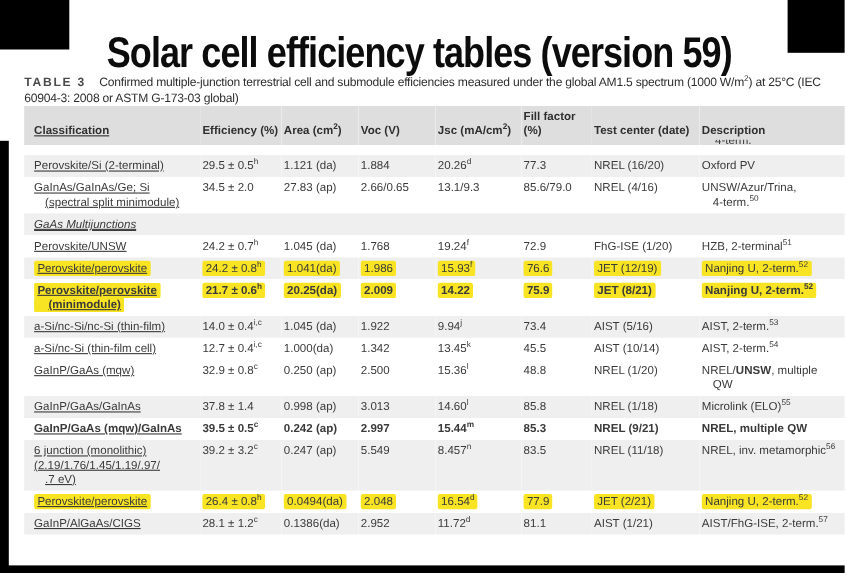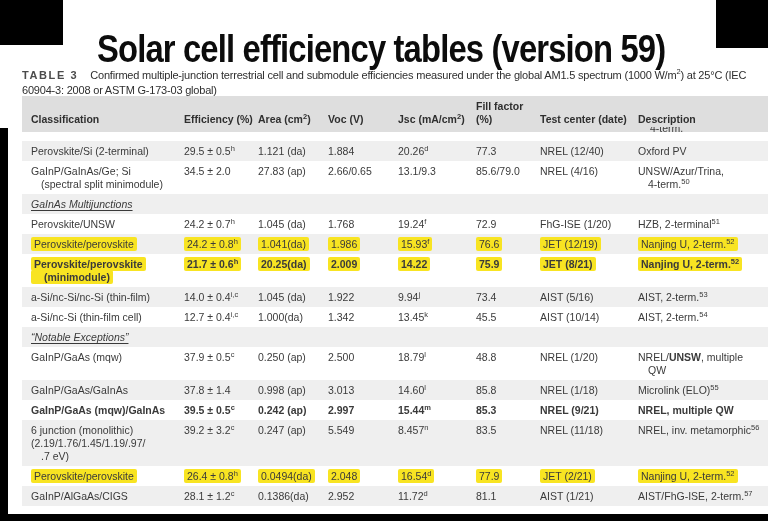--- a/index.html
+++ b/index.html
@@ -35,21 +35,21 @@
 
   #tablewrap{position:absolute;left:22px;top:96px;}
   table{border-collapse:collapse;table-layout:fixed;width:746px;
         font-size:10.5px;line-height:13px;color:var(--text);}
   th,td{padding:4px 4px 3px 2px;vertical-align:top;text-align:left;overflow:hidden;}
   th{vertical-align:bottom;font-weight:bold;white-space:nowrap;color:#2f2f2f;padding-bottom:6px;}
   th[data-col="fill_factor"]{white-space:normal;}
   thead tr{background:var(--header-bg);height:32px;}
   tbody tr{height:16px;}
   tr.stripe{background:var(--stripe-bg);}
-  th:first-child,td:first-child{padding-left:9px;}
+  th:first-child,td:first-child{padding-left:9px;text-decoration:underline;}
   tr.gap{height:9px;background:#ffffff;}
   tr.gap td{height:9px;padding:0;}
   tr.bold{font-weight:bold;}
   tr.section span{font-style:italic;text-decoration:underline;text-underline-offset:2px;}
   sup{font-size:7.5px;line-height:0;}
   .ind{padding-left:10px;margin-top:15px;}
   .b{font-weight:bold;margin-top:32px;}
   .hl{background:var(--hl);border-radius:2px;padding:1px 3px;
       -webkit-box-decoration-break:clone;box-decoration-break:clone;}
   #artifact{position:absolute;left:650px;top:127px;height:9px;width:70px;
@@ -96,35 +96,35 @@
         <tr class="gap">
           <td colspan="8"></td>
         </tr>
         <tr class="stripe">
           <td><span>Perovskite/Si (2-terminal)</span></td>
           <td><span>29.5 ± 0.5</span><sup>h</sup></td>
           <td><span>1.121 (da)</span></td>
           <td><span>1.884</span></td>
           <td><span>20.26</span><sup>d</sup></td>
           <td><span>77.3</span></td>
-          <td><span>NREL (12/40)</span></td>
+          <td><span>NREL (16/20)</span></td>
           <td><span>Oxford PV</span></td>
         </tr>
         <tr class="">
-          <td><span>GaInP/GaInAs/Ge; Si</span><br><span class="ind">(spectral split minimodule)</span></td>
+          <td><span>GaInAs/GaInAs/Ge; Si</span><br><span class="ind">(spectral split minimodule)</span></td>
           <td><span>34.5 ± 2.0</span></td>
           <td><span>27.83 (ap)</span></td>
           <td><span>2.66/0.65</span></td>
           <td><span>13.1/9.3</span></td>
           <td><span>85.6/79.0</span></td>
           <td><span>NREL (4/16)</span></td>
           <td><span>UNSW/Azur/Trina,</span><br><span class="ind">4-term.</span><sup>50</sup></td>
         </tr>
         <tr class="stripe section">
-          <td colspan="8"><span>GaInAs Multijunctions</span></td>
+          <td colspan="8"><span>GaAs Multijunctions</span></td>
         </tr>
         <tr class="">
           <td><span>Perovskite/UNSW</span></td>
           <td><span>24.2 ± 0.7</span><sup>h</sup></td>
           <td><span>1.045 (da)</span></td>
           <td><span>1.768</span></td>
           <td><span>19.24</span><sup>f</sup></td>
           <td><span>72.9</span></td>
           <td><span>FhG-ISE (1/20)</span></td>
           <td><span>HZB, 2-terminal</span><sup>51</sup></td>
@@ -162,29 +162,26 @@
         <tr class="">
           <td><span>a-Si/nc-Si (thin-film cell)</span></td>
           <td><span>12.7 ± 0.4</span><sup>i,c</sup></td>
           <td><span>1.000(da)</span></td>
           <td><span>1.342</span></td>
           <td><span>13.45</span><sup>k</sup></td>
           <td><span>45.5</span></td>
           <td><span>AIST (10/14)</span></td>
           <td><span>AIST, 2-term.</span><sup>54</sup></td>
         </tr>
-        <tr class="stripe section">
-          <td colspan="8"><span>“Notable Exceptions”</span></td>
-        </tr>
         <tr class="">
           <td><span>GaInP/GaAs (mqw)</span></td>
-          <td><span>37.9 ± 0.5</span><sup>c</sup></td>
+          <td><span>32.9 ± 0.8</span><sup>c</sup></td>
           <td><span>0.250 (ap)</span></td>
           <td><span>2.500</span></td>
-          <td><span>18.79</span><sup>l</sup></td>
+          <td><span>15.36</span><sup>l</sup></td>
           <td><span>48.8</span></td>
           <td><span>NREL (1/20)</span></td>
           <td><span>NREL/</span><span class="b">UNSW</span><span>, multiple</span><br><span class="ind">QW</span></td>
         </tr>
         <tr class="stripe">
           <td><span>GaInP/GaAs/GaInAs</span></td>
           <td><span>37.8 ± 1.4</span></td>
           <td><span>0.998 (ap)</span></td>
           <td><span>3.013</span></td>
           <td><span>14.60</span><sup>l</sup></td>

